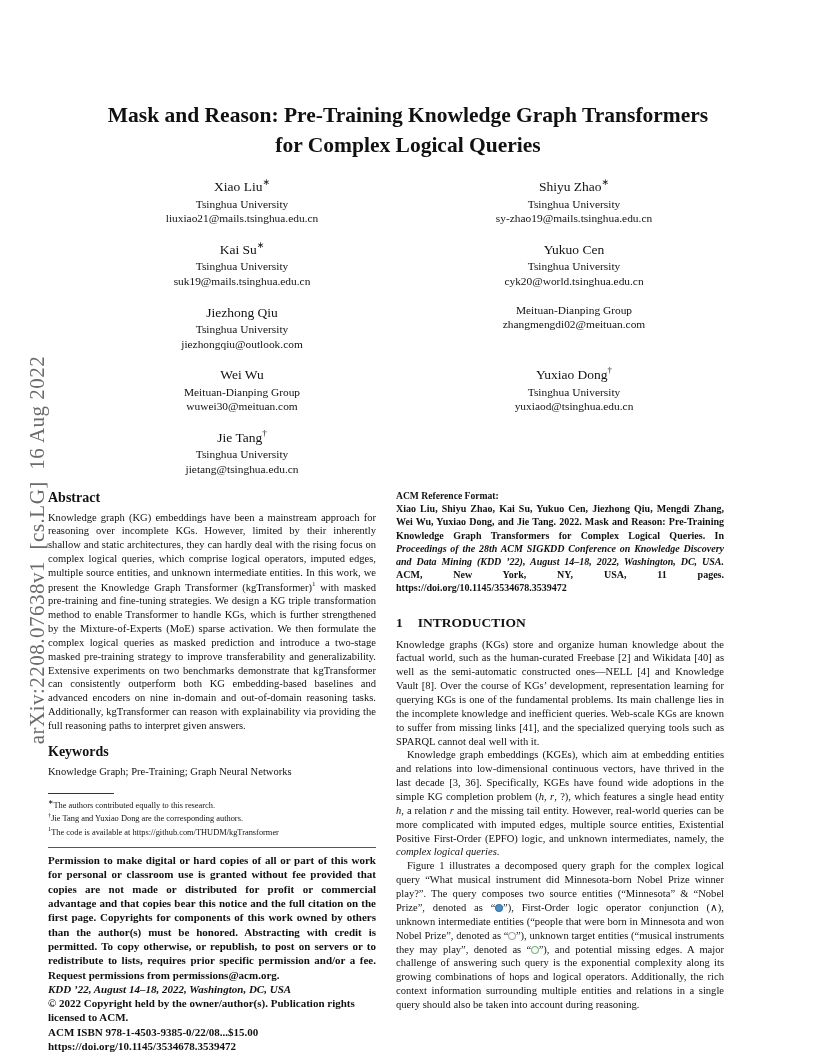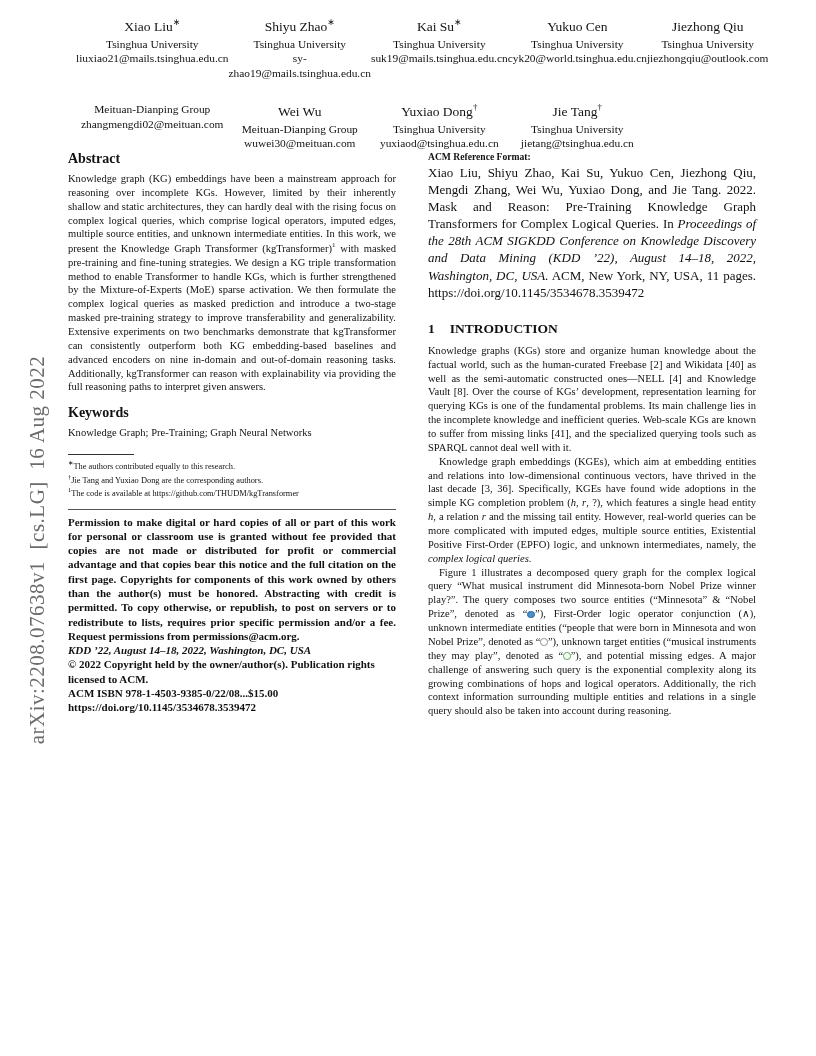--- a/index.html
+++ b/index.html
@@ -29,33 +29,34 @@
     font-size: 21.5px;
     font-weight: bold;
     line-height: 1.4;
   }
   .title span { display: block; }
   
   .authors-grid {
     width: 664px;
     margin: 17px auto 0;
     display: grid;
-    grid-template-columns: repeat(5, 1fr);
-    row-gap: 22px;
+    grid-template-columns: repeat(2, 1fr);
+    row-gap: 14px;
     text-align: center;
   }
   .author-name { font-size: 13.5px; margin-bottom: 2px; }
   .author-name sup { font-size: 9px; }
   .author-aff { font-size: 11.4px; line-height: 1.28; }
   .author-email { font-size: 11.4px; line-height: 1.28; }
   
   .columns {
     display: flex;
-    gap: 32px;
-    padding: 0 68px;
+    gap: 20px;
+    padding: 0 48px;
+    margin-top: 13px;
   }
   .col { width: 328px; flex: 0 0 328px; }
   h2.section-h {
     font-size: 14px;
     font-weight: bold;
     margin: 0 0 5px;
   }
   h2.spaced { margin-top: 11px; }
   .body-text {
     font-size: 10.55px;
@@ -69,21 +70,21 @@
   .it { font-style: italic; }
   
   .fnrule { width: 66px; border-top: 1px solid #333; margin: 14px 0 4px; }
   .footnotes { font-size: 8.4px; line-height: 1.27; }
   .footnote sup { font-size: 6.5px; }
   .fullrule { border-top: 1px solid #555; margin: 9px 0 5px; }
   .permission { font-size: 11px; line-height: 1.3; font-weight: bold; }
   .permission .perm-body { text-align: justify; }
   
   .acmref-h { font-size: 9.6px; font-weight: bold; line-height: 1.32; }
-  .acmref { font-size: 13px; line-height: 1.32; text-align: justify; }
+  .acmref { font-size: 10px; line-height: 1.32; text-align: justify; font-weight: bold; }
   h2.intro-h {
     font-size: 13.5px;
     font-weight: bold;
     margin: 20px 0 7px;
   }
   h2.intro-h .secnum { margin-right: 15px; }
   .para { margin: 0; }
   
   .node {
     display: inline-block;
@@ -95,20 +96,24 @@
   .node-gray  { background: #ffffff; border: 1.3px solid var(--node-gray-border, #909090); }
   .node-green { background: var(--node-green-fill, #f4faf4); border: 1.3px solid var(--node-green-border, #58a95c); }
 </style>
 </head>
 <body>
 
 <div class="page">
 
   <div class="arxiv-strip">arXiv:2208.07638v1  [cs.LG]  16 Aug 2022</div>
 
+  <h1 class="title">
+      <span>Mask and Reason: Pre-Training Knowledge Graph Transformers</span>
+      <span>for Complex Logical Queries</span>
+    </h1>
 
   <div class="authors-grid">
     <div class="author">
       <div class="author-name"><span>Xiao Liu</span><sup>∗</sup></div>
       <div class="author-aff">Tsinghua University</div>
       <div class="author-email">liuxiao21@mails.tsinghua.edu.cn</div>
     </div>
     <div class="author">
       <div class="author-name"><span>Shiyu Zhao</span><sup>∗</sup></div>
       <div class="author-aff">Tsinghua University</div>

